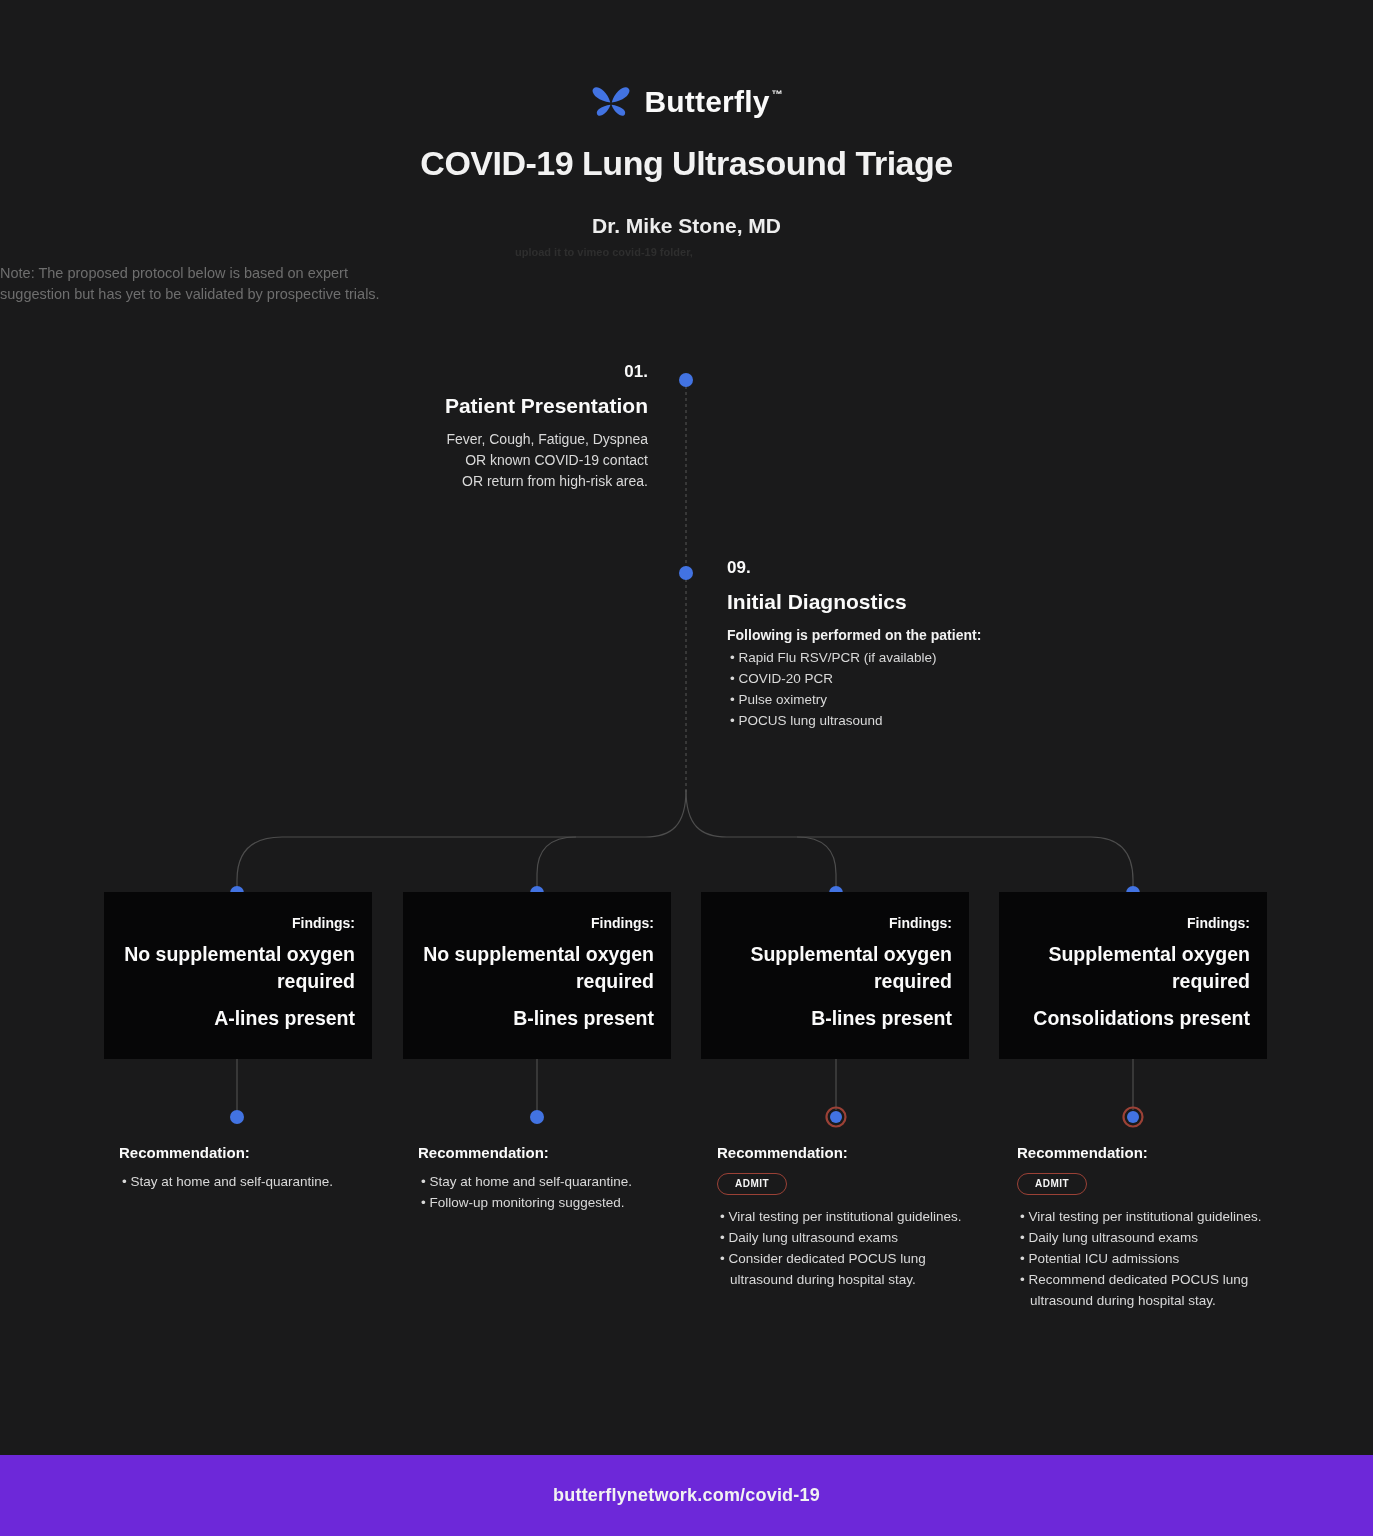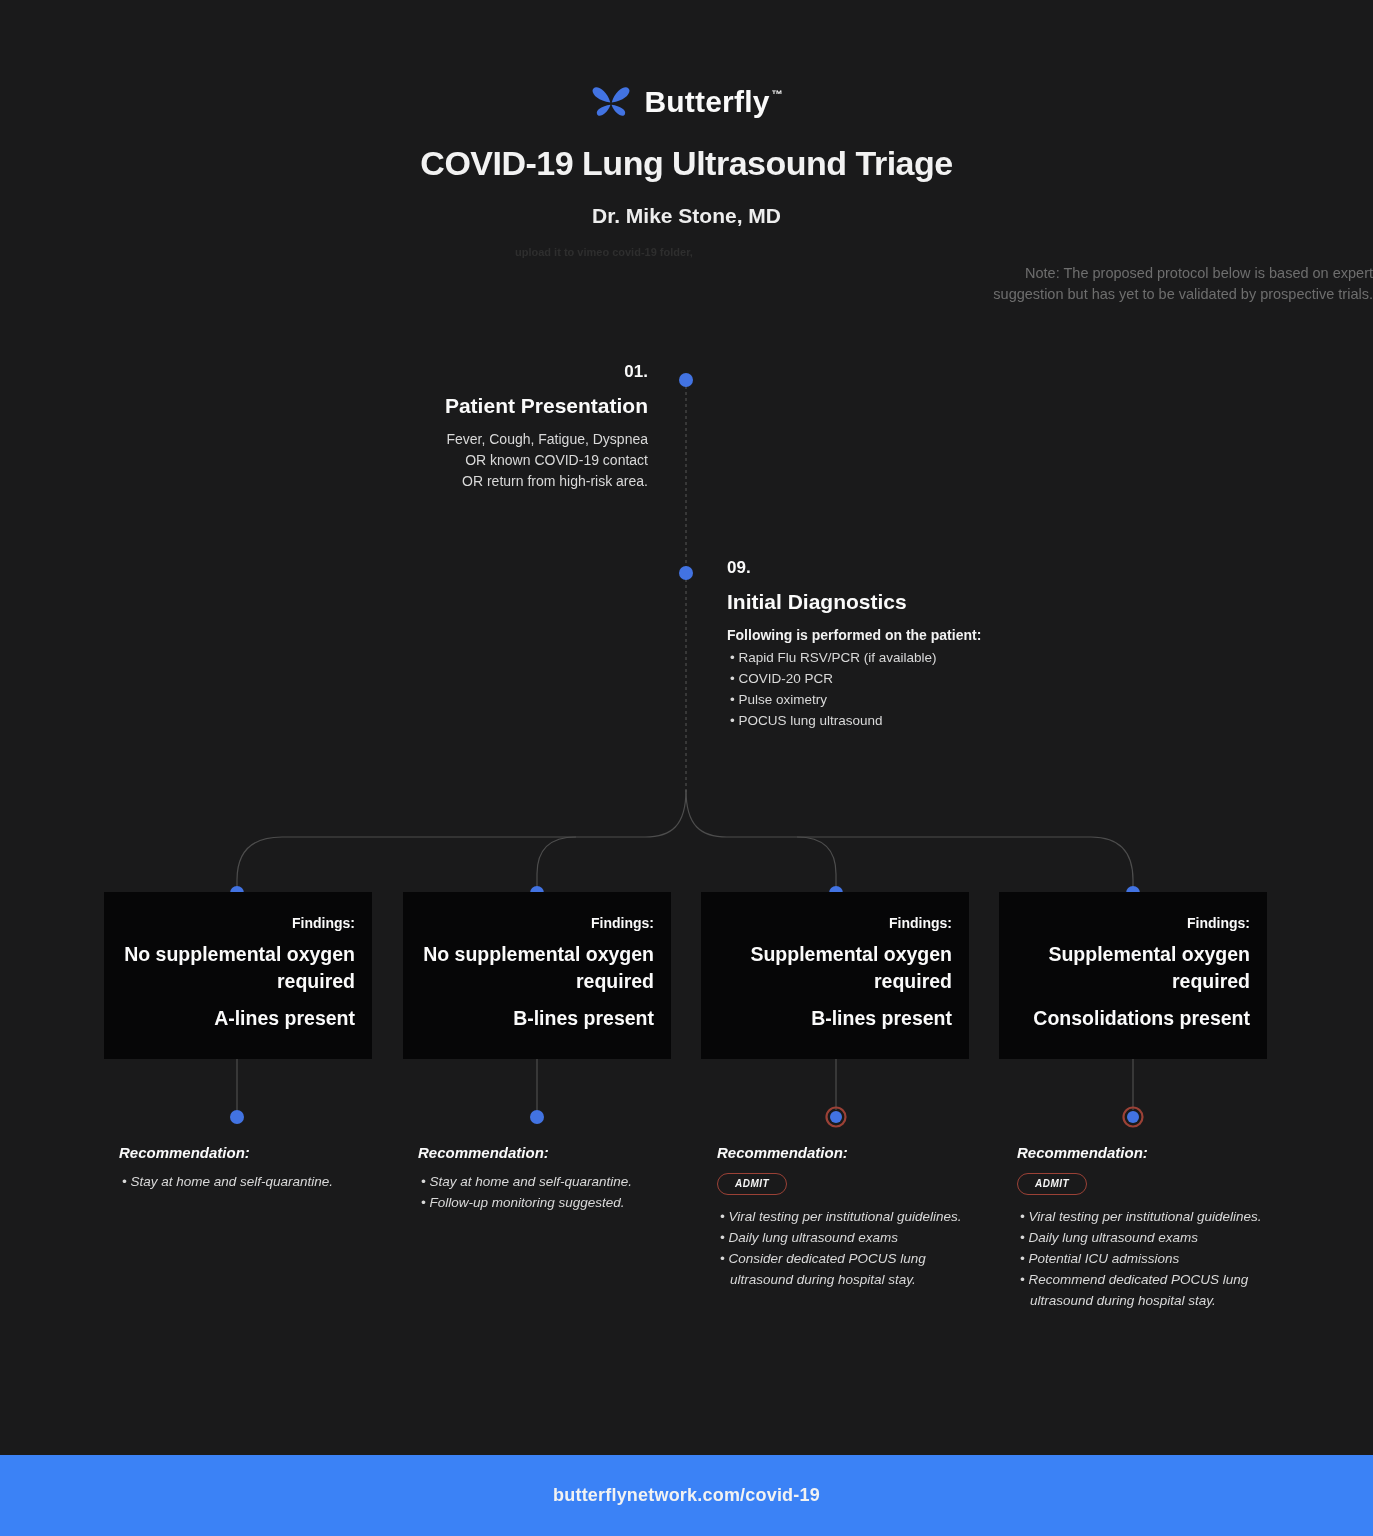--- a/index.html
+++ b/index.html
@@ -8,47 +8,47 @@
     background:#1a1a1b;overflow:hidden;
     font-family:"Liberation Sans",sans-serif;color:#e9e9e9;
   }
   .abs{position:absolute;}
   
   .logo-row{top:84px;left:0;width:1373px;display:flex;justify-content:center;align-items:center;gap:12px;}
   .logo-mark{width:42px;height:36px;display:block;}
   .logo-text{font-size:30px;font-weight:700;color:#fafafa;letter-spacing:.2px;}
   .logo-tm{font-size:11px;font-weight:700;color:#fafafa;vertical-align:14px;margin-left:2px;}
   .title{top:144px;left:0;width:1373px;text-align:center;font-size:34px;font-weight:700;color:#f2f2f2;letter-spacing:-.5px;}
-  .author{top:204px;left:0;width:1373px;text-align:center;font-size:21px;font-weight:700;color:#ededed;}
+  .author{top:214px;left:0;width:1373px;text-align:center;font-size:21px;font-weight:700;color:#ededed;}
   .hidden-note{top:246px;left:515px;font-size:11px;color:#2e2e2e;font-weight:600;}
-  .note{top:263px;left:0;width:1373px;text-align:right;font-size:14.5px;line-height:21px;color:#6e6e6e;}
+  .note{top:263px;left:0;width:1373px;text-align:left;font-size:14.5px;line-height:21px;color:#6e6e6e;}
   
   .step1{top:362px;right:725px;text-align:right;}
   .step2{top:558px;left:727px;text-align:left;}
   .step-number{font-size:17px;font-weight:700;color:#fafafa;margin-bottom:12px;}
   .step-title{font-size:21px;font-weight:700;color:#fafafa;margin-bottom:11px;}
   .step-line{font-size:14px;line-height:21px;color:#d9d9d9;}
   .step-intro{font-size:14px;font-weight:700;color:#f2f2f2;margin:2px 0 1px;line-height:21px;}
   ul.bullets{list-style:none;margin:0;padding:0;}
   ul.bullets li{font-size:13.5px;line-height:21px;color:#d9d9d9;padding-left:13px;text-indent:-10px;}
   ul.bullets li::before{content:"• ";color:#d9d9d9;}
   
   .fbox{top:892px;width:268px;height:167px;background:#060607;box-sizing:border-box;padding:23px 17px;text-align:right;}
   .fbox-1{left:104px;} .fbox-2{left:403px;} .fbox-3{left:701px;} .fbox-4{left:999px;}
   .findings-label{font-size:14px;font-weight:700;color:#fafafa;margin-bottom:10px;}
   .findings-main{font-size:19.5px;font-weight:700;color:#fafafa;line-height:27px;margin-bottom:10px;}
   .findings-sub{font-size:19.5px;font-weight:700;color:#fafafa;line-height:27px;}
   
-  .rec{top:1144px;width:272px;font-style:italic;}
+  .rec{top:1144px;width:272px;}
   .rec-1{left:119px;} .rec-2{left:418px;} .rec-3{left:717px;} .rec-4{left:1017px;}
   .rec-label{font-size:15px;font-weight:700;color:#fafafa;margin-bottom:10px;}
   .admit-badge{display:inline-block;border:1.5px solid #9b4136;border-radius:15px;
     padding:4px 17px 5px;font-size:10px;font-weight:700;color:#f5f5f5;letter-spacing:.5px;margin:2px 0 11px;}
   
-  .footer{top:1455px;left:0;width:1373px;height:81px;background:#3b82f6;display:flex;align-items:center;justify-content:center;}
+  .footer{top:1455px;left:0;width:1373px;height:81px;background:#6d28d9;display:flex;align-items:center;justify-content:center;}
   .footer-url{font-size:18px;font-weight:700;color:#f2f2f2;letter-spacing:.2px;}
   
   .wires{top:0;left:0;width:1373px;height:1536px;pointer-events:none;}
 </style>
 </head>
 <body>
 
 <div class="canvas">
 
   <svg class="wires abs" viewBox="0 0 1373 1536" xmlns="http://www.w3.org/2000/svg">

